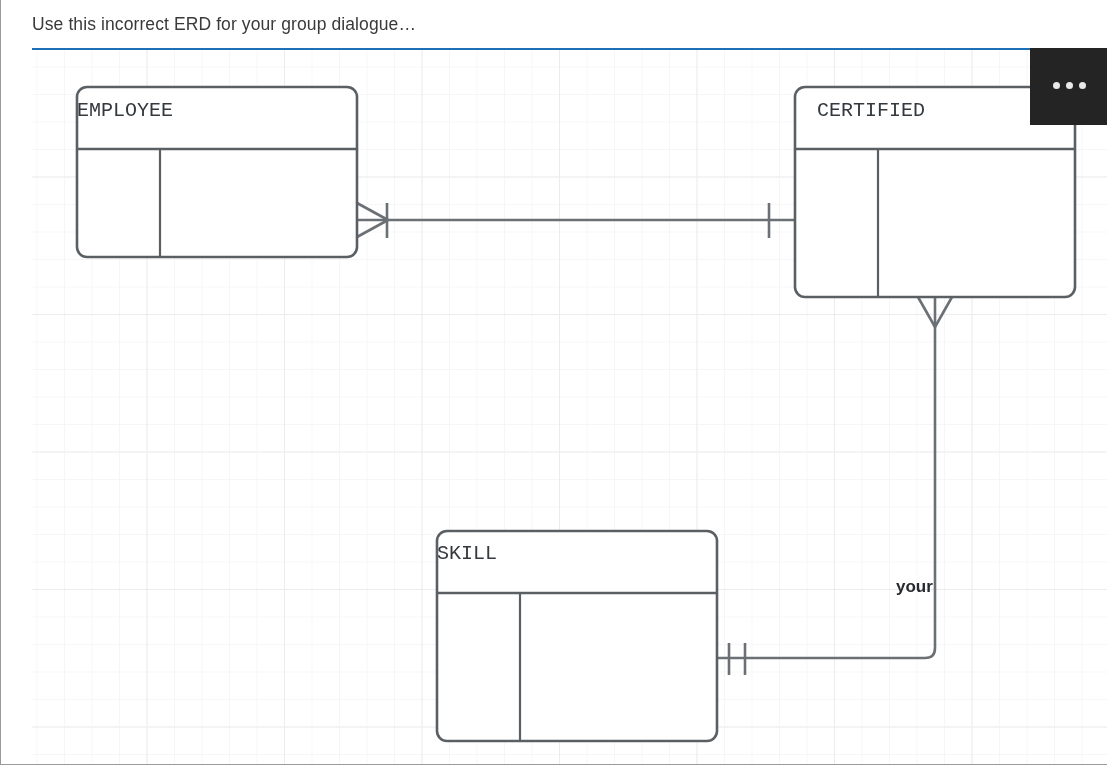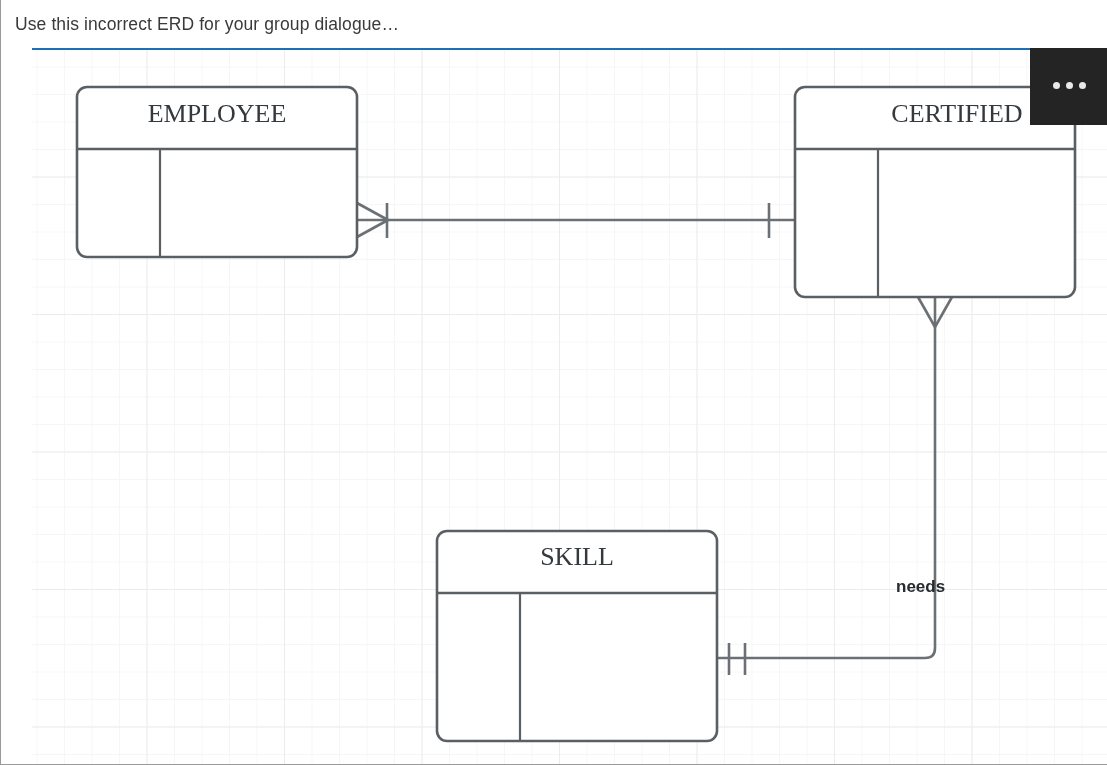--- a/index.html
+++ b/index.html
@@ -24,21 +24,21 @@
   }
 
   
   #title-bar {
     position: absolute;
     left: 0; top: 0;
     width: 1107px; height: 48px;
     background: #ffffff;
     display: flex;
     align-items: center;
-    padding-left: 14px;
+    padding-left: 31px;
   }
   #title-text {
     font-size: 17.5px;
     color: #3a3a3a;
     font-family: "Liberation Sans", sans-serif;
     letter-spacing: 0.1px;
     white-space: nowrap;
   }
 
   
@@ -76,24 +76,24 @@
   
   #diagram-svg {
     position: absolute;
     left: 0; top: 0;
     width: 1076px; height: 717px;
   }
 
   
   .entity-title {
     position: absolute;
-    text-align: center;
-    font-size: 26px;
+    text-align: left;
+    font-size: 20px;
     color: #33393d;
-    font-family: Liberation Serif, serif;
+    font-family: Liberation Mono, monospace;
     white-space: nowrap;
     pointer-events: none;
   }
   #employee-title { left: 45px; top: 51px; width: 280px; }
   #certified-title { left: 763px; top: 51px; width: 280px; margin-left: 22px; }
   #skill-title { left: 405px; top: 494px; width: 280px; }
 
   .rel-label {
     position: absolute;
     font-size: 17px;
@@ -187,21 +187,21 @@
         <rect x="405" y="483" width="280" height="210" rx="10" ry="10" fill="#ffffff" stroke="#5a5f63" stroke-width="2.6"></rect>
         <line x1="405" y1="545" x2="685" y2="545" stroke="#5a5f63" stroke-width="2.6"></line>
         <line x1="488" y1="545" x2="488" y2="693" stroke="#5a5f63" stroke-width="2.2"></line>
       </g>
     </svg>
 
     <div id="employee-title" class="entity-title">EMPLOYEE</div>
     <div id="certified-title" class="entity-title">CERTIFIED</div>
     <div id="skill-title" class="entity-title">SKILL</div>
 
-    <div id="needs-label" class="rel-label">needs</div>
+    <div id="needs-label" class="rel-label">your</div>
   </div>
 
   <div id="more-menu">
     <span class="dots">
       <i></i>
         <i></i>
         <i></i>
     </span>
   </div>
 

